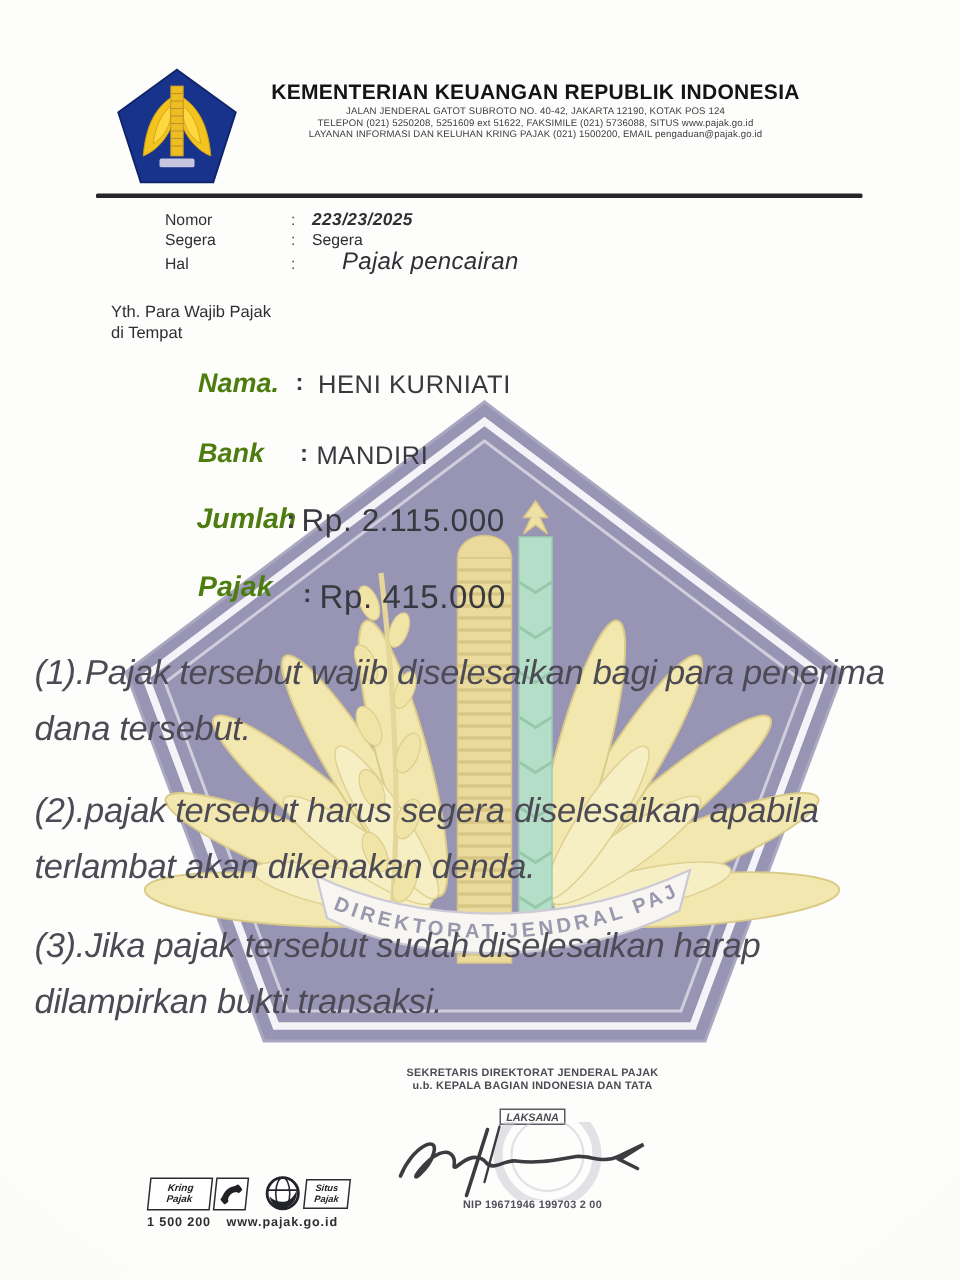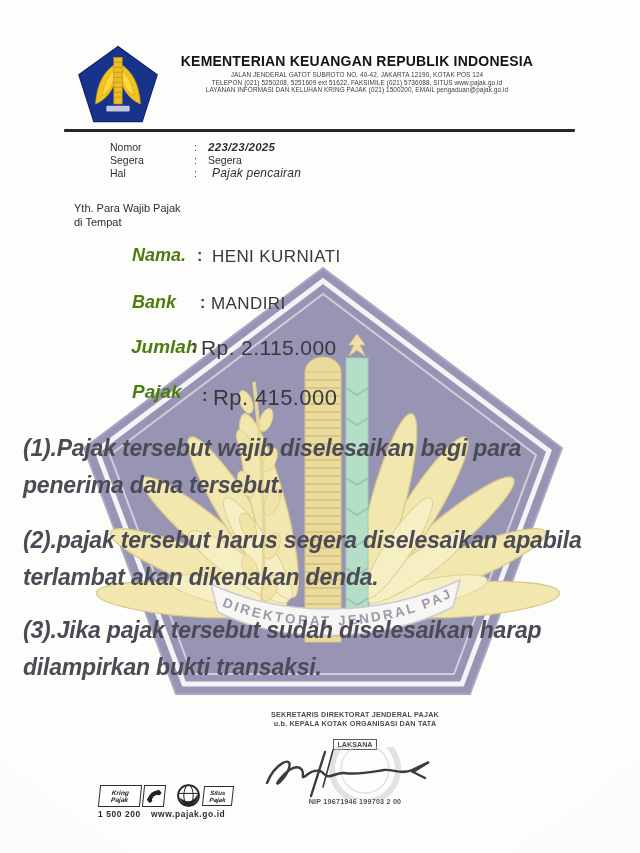--- a/index.html
+++ b/index.html
@@ -16,32 +16,32 @@
   .hdr-ministry{font-size:14px;font-weight:700;color:#141416;letter-spacing:.2px;line-height:16px;}
   .hdr-directorate{font-size:12.5px;font-weight:700;color:#17171a;line-height:15px;letter-spacing:.3px;}
   .hdr-addr{font-size:6.4px;color:#3c3c40;line-height:7.6px;margin-top:2px;letter-spacing:.1px;}
   .rule{left:64px;top:129px;width:511px;height:3px;background:#26262a;border-radius:1px;}
   
   .meta-row{left:74px;font-size:10.5px;color:#2e2e33;padding-left:36px;}
   .meta-label{display:inline-block;width:84px;}
   .meta-colon{display:inline-block;width:14px;color:#44444a;}
   .v-nomor{font-style:italic;font-weight:700;font-size:11.5px;letter-spacing:.3px;}
   .v-sifat{font-size:10.5px;}
-  .v-hal{font-style:italic;font-size:12px;color:#2f2f35;margin-left:4px;letter-spacing:.2px;}
+  .v-hal{font-style:italic;font-size:16px;color:#2f2f35;margin-left:20px;letter-spacing:.2px;}
   .recipient{left:74px;top:202px;font-size:11px;line-height:13.5px;color:#2e2e33;}
   
   .f-label{font-style:italic;font-weight:700;color:#4d7c0f;}
   .f-colon{font-weight:700;color:#3a3a42;}
   .f-value{font-weight:400;color:#38383f;letter-spacing:.4px;}
   
-  .para{left:23px;width:597px;font-size:23px;line-height:37px;font-weight:700;font-style:italic;color:#4c4b55;letter-spacing:-.2px;}
+  .para{left:23px;width:597px;font-size:23px;line-height:37px;font-weight:400;font-style:italic;color:#4c4b55;letter-spacing:-.2px;}
   
   .sig-block{left:235px;top:710px;width:240px;text-align:center;}
   .sig-line{font-size:7.2px;font-weight:700;color:#4b4b54;letter-spacing:.2px;line-height:9px;}
-  .sig-box{display:inline-block;border:1px solid #5a5a64;padding:0 3px;font-size:7.2px;font-weight:700;color:#4b4b54;margin-top:11px;line-height:9px;}
+  .sig-box{display:inline-block;border:1px solid #5a5a64;padding:0 3px;font-size:7.2px;font-weight:700;color:#4b4b54;margin-top:11px;line-height:9px;font-style:italic;}
   .sig-name{font-size:8.6px;font-weight:700;color:#3d3d46;text-decoration:underline;letter-spacing:.4px;margin-top:-3px;}
   .sig-nip{font-size:7.2px;font-weight:700;color:#50505a;letter-spacing:.2px;}
   
   .ft-box{border:1.6px solid #2c2c30;display:inline-flex;align-items:center;justify-content:center;transform:skewX(-6deg);background:#fff;box-sizing:border-box;}
   .ft-kring{width:42px;height:22px;}
   .ft-phone{width:22px;height:22px;margin-left:2px;}
   .ft-situs{width:30px;height:20px;}
   .ft-two-line{font-size:6.6px;font-weight:700;font-style:italic;line-height:7px;color:#222;text-align:left;}
   .ft-num{font-size:8.4px;font-weight:700;color:#2e2e32;letter-spacing:.6px;}
 </style>
@@ -176,21 +176,21 @@
 <span class="abs z f-label" style="left:132px;top:381px;font-size:19px;">Pajak</span>
 <span class="abs z f-colon" style="left:202px;top:386px;font-size:17px;">:</span>
 <span class="abs z f-value" style="left:213px;top:385px;font-size:22px;">Rp. 415.000</span>
 
 <div class="abs z para" style="top:430px;">(1).Pajak tersebut wajib diselesaikan bagi para penerima dana tersebut.</div>
 <div class="abs z para" style="top:522px;">(2).pajak tersebut harus segera diselesaikan apabila terlambat akan dikenakan denda.</div>
 <div class="abs z para" style="top:612px;">(3).Jika pajak tersebut sudah diselesaikan harap dilampirkan bukti transaksi.</div>
 
 <div class="abs z sig-block">
   <div class="sig-line">SEKRETARIS DIREKTORAT JENDERAL PAJAK</div>
-  <div class="sig-line">u.b. KEPALA KOTAK ORGANISASI DAN TATA</div>
+  <div class="sig-line">u.b. KEPALA BAGIAN INDONESIA DAN TATA</div>
   <div><span class="sig-box">LAKSANA</span></div>
   <div style="height:46px;position:relative;">
     <svg width="200" height="52" viewBox="0 0 200 52" style="position:absolute;left:18px;top:-4px;">
       <g>
         <circle cx="112" cy="22" r="33" fill="none" stroke="#c8c6d0" stroke-width="6" opacity=".5"></circle>
         <circle cx="112" cy="22" r="24" fill="none" stroke="#c8c6d0" stroke-width="1.5" opacity=".5"></circle>
       </g>
       <g stroke="#2b2b31" stroke-width="2.4" fill="none" stroke-linecap="round" opacity=".92">
         <path d="M14,36 C22,16 40,8 36,21 C33,32 18,43 27,32 C36,21 45,17 49,23 C52,28 46,34 55,27 C62,22 68,23 71,27 C76,33 83,25 91,26 C106,28 118,25 131,23 C140,22 149,28 159,23 L176,15 L160,25 L172,31"></path>
         <path d="M72,5 L58,49"></path>

